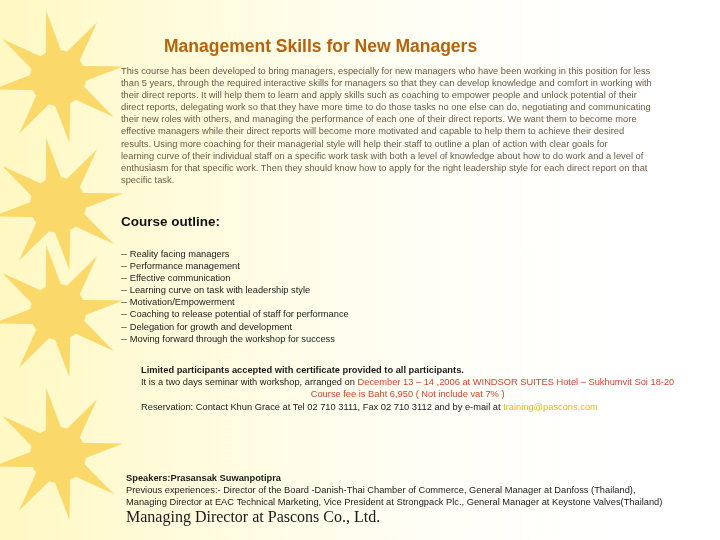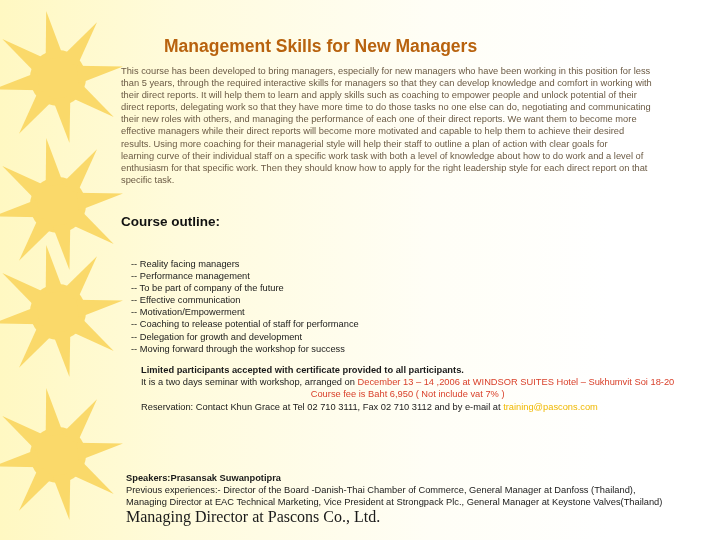--- a/index.html
+++ b/index.html
@@ -18,21 +18,21 @@
     .intro {
       position: absolute; left: 121px; top: 65px; width: 600px;
       font-size: 9.3px; line-height: 12.1px; color: #6b5a44;
     }
     .intro p { margin: 0; white-space: nowrap; }
     .outline-heading {
       position: absolute; left: 121px; top: 214px;
       font-size: 13.5px; font-weight: bold; color: #111;
     }
     .outline {
-      position: absolute; left: 121px; top: 248px; margin: 10px; padding: 0; list-style: none;
+      position: absolute; left: 121px; top: 248px; margin: 0; padding: 0; list-style: none;
       font-size: 9.3px; line-height: 12.1px; color: #1a1a1a;
     }
     .outline li { white-space: nowrap; }
     .info {
       position: absolute; left: 126px; top: 364px;
       font-size: 9.3px; line-height: 12.2px; color: #1a1a1a;
     }
     .info div { white-space: nowrap; margin-left: 15px; }
     .bold { font-weight: bold; }
     .red { color: #d9412b; text-align: center; }
@@ -82,22 +82,22 @@
   <p>learning curve of their individual staff on a specific work task with both a level of knowledge about how to do work and a level of</p>
   <p>enthusiasm for that specific work.   Then they should know how to apply for the right leadership style for each direct report on that</p>
   <p>specific task.</p>
 </div>
 
 <div class="outline-heading">Course outline:</div>
 
 <ul class="outline">
   <li>-- Reality facing managers</li>
   <li>-- Performance management</li>
-  <li>-- To be part of  company of  the future</li>
   <li>-- Effective communication</li>
+  <li>-- Learning curve on task with leadership style</li>
   <li>-- Motivation/Empowerment</li>
   <li>-- Coaching to release potential of staff for performance</li>
   <li>-- Delegation for growth and development</li>
   <li>-- Moving forward through the workshop for success</li>
 </ul>
 
 <div class="info">
   <div class="bold">Limited participants accepted with certificate provided to all participants.</div>
   <div>
     <span>It is a two days seminar with workshop, arranged on </span><span class="red"> December   13 – 14 ,2006 at  WINDSOR  SUITES  Hotel – Sukhumvit Soi 18-20</span>

